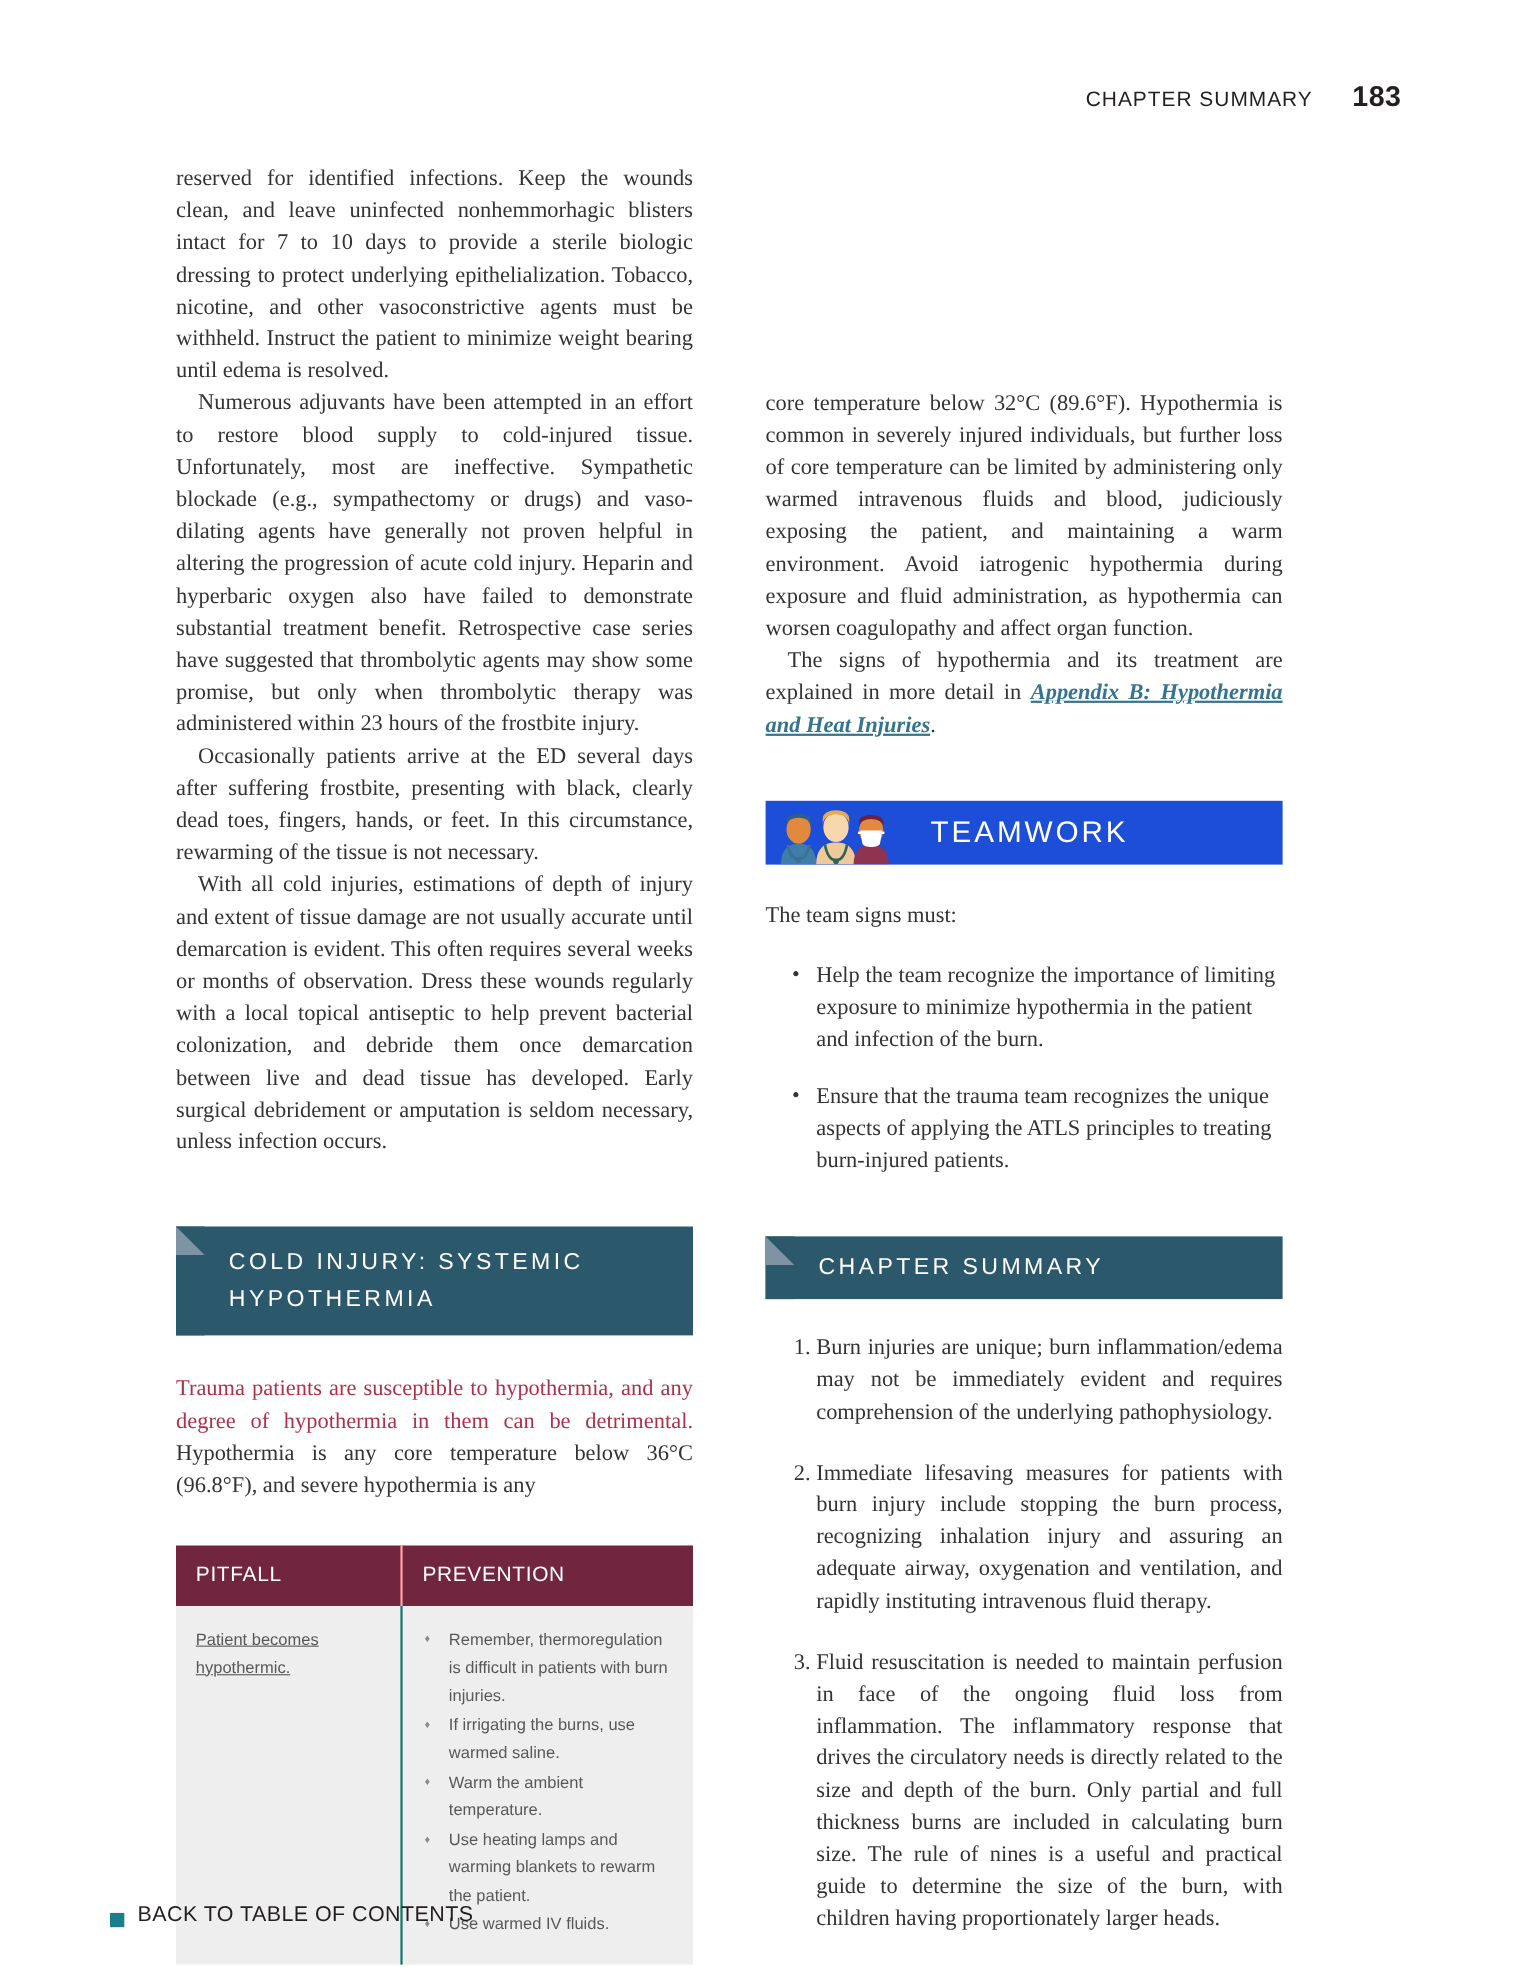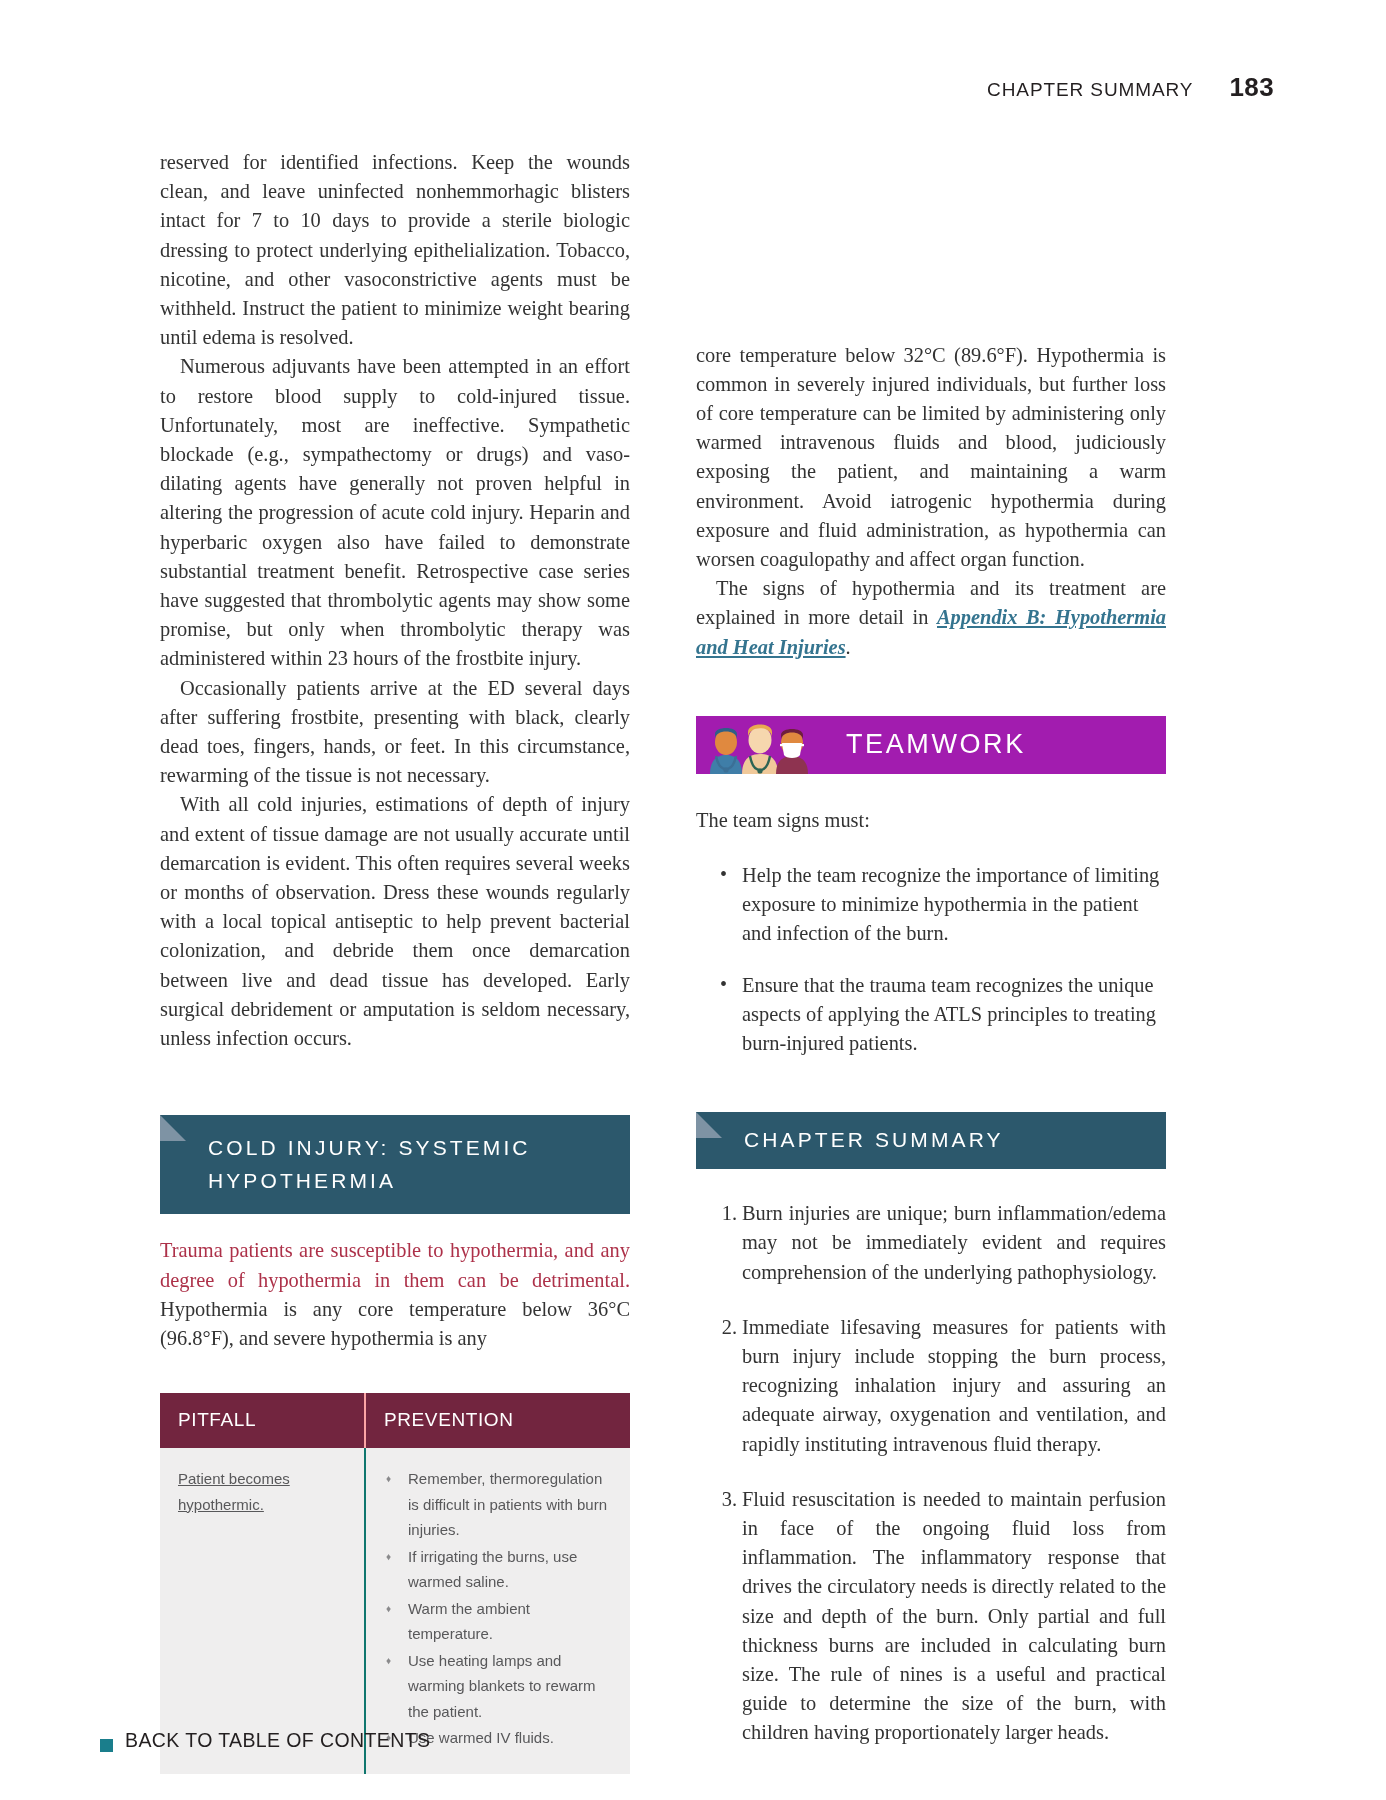--- a/index.html
+++ b/index.html
@@ -67,21 +67,21 @@
   .link-italic {
     color: #34748f;
     font-style: italic;
     font-weight: 700;
   }
 
   
   .teamwork-banner {
     margin-top: 54px;
     height: 58px;
-    background: #a21caf;
+    background: #1d4ed8;
     display: flex;
     align-items: center;
     position: relative;
     overflow: hidden;
   }
   .tw-figures {
     width: 118px;
     height: 58px;
     position: relative;
     flex: none;
@@ -266,21 +266,21 @@
     <p class="body indent">With all cold injuries, estimations of depth of injury and extent of tissue damage are not usually accurate until demarcation is evident. This often requires several weeks or months of observation. Dress these wounds regularly with a local topical antiseptic to help prevent bacterial colonization, and debride them once demarcation between live and dead tissue has developed. Early surgical debridement or amputation is seldom necessary, unless infection occurs.</p>
 
     <div class="section-head" style="margin-top:62px;">
       <div class="chev"></div>
       <div class="sh-text">
         <span>COLD INJURY: SYSTEMIC</span><br>
         <span>HYPOTHERMIA</span>
       </div>
     </div>
 
-    <p class="body" style="margin-top:22px;"><span class="lead-crimson">Trauma patients are susceptible to hypothermia, and any degree of hypothermia in them can be detrimental.</span><span> Hypothermia is any core temperature below 36°C (96.8°F), and severe hypothermia is any</span></p>
+    <p class="body" style="margin-top:34px;"><span class="lead-crimson">Trauma patients are susceptible to hypothermia, and any degree of hypothermia in them can be detrimental.</span><span> Hypothermia is any core temperature below 36°C (96.8°F), and severe hypothermia is any</span></p>
 
     <table class="pp-table">
       <thead>
         <tr>
           <th class="col-pitfall">PITFALL</th>
           <th>PREVENTION</th>
         </tr>
       </thead>
       <tbody>
         <tr>

